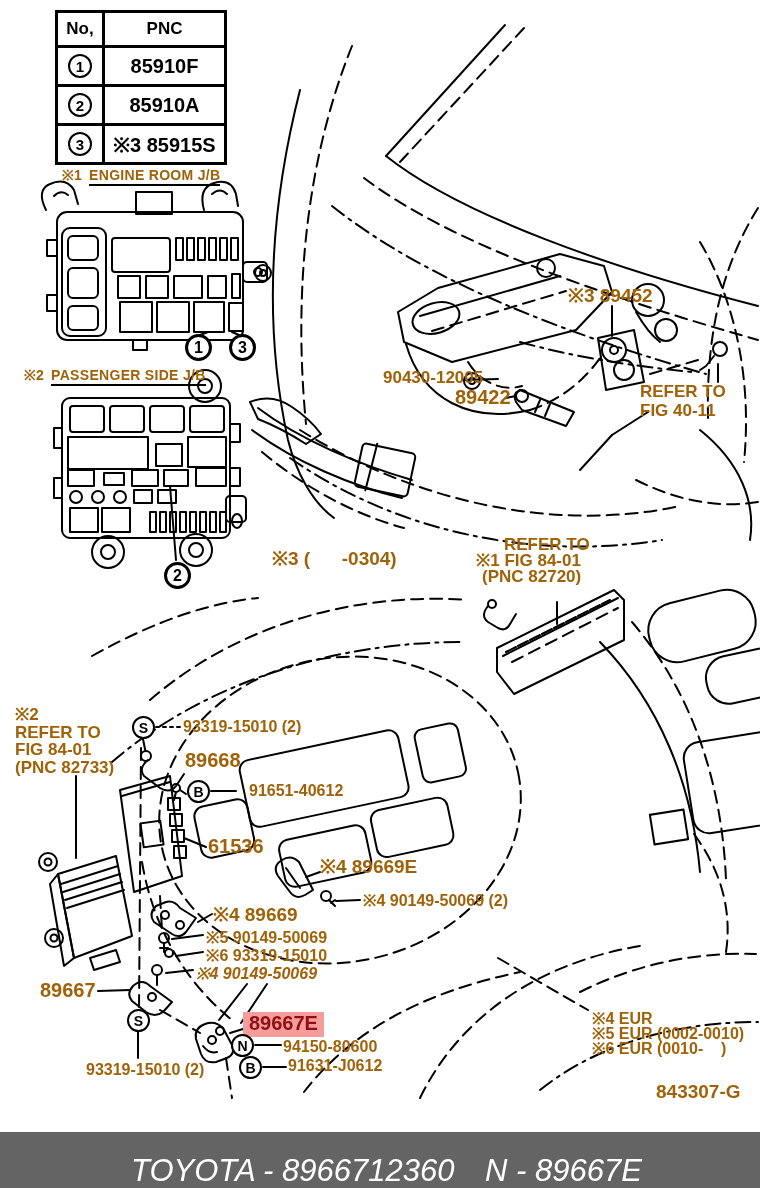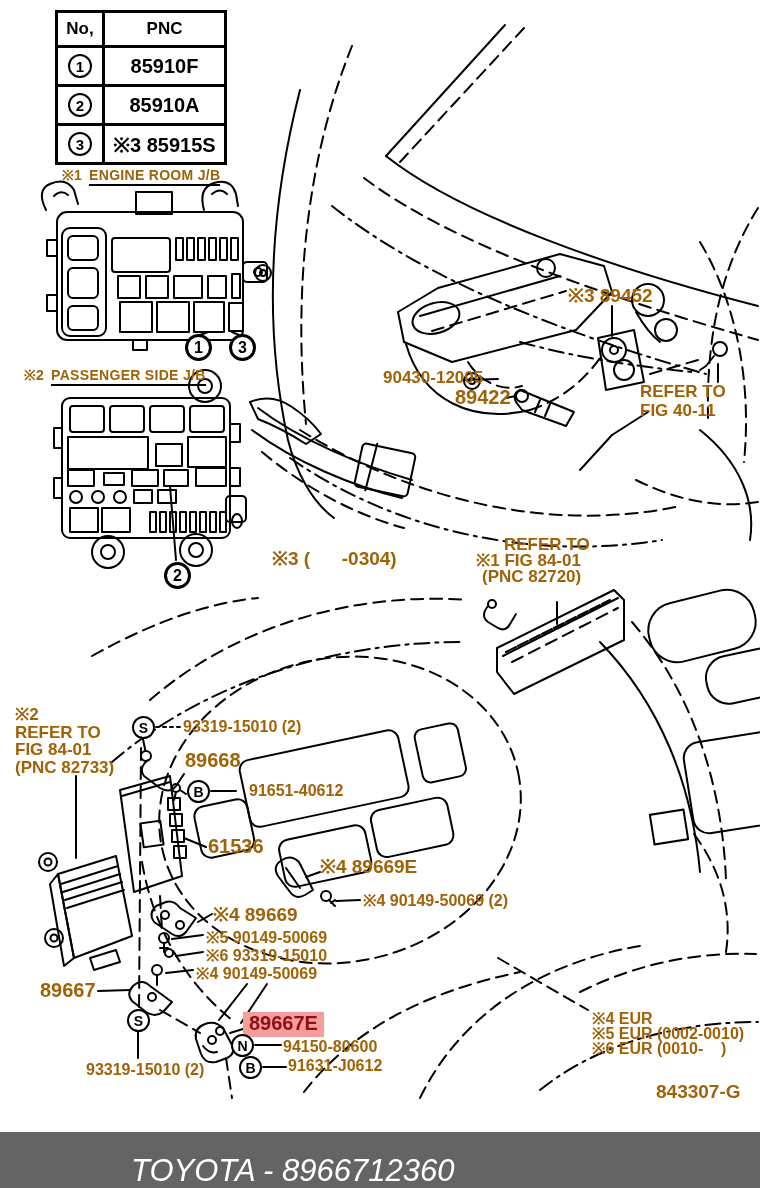--- a/index.html
+++ b/index.html
@@ -337,34 +337,35 @@
 
   <div class="lbl" style="left:183px;top:718px;">93319-15010 (2)</div>
   <div class="lbl s20" style="left:185px;top:750px;">89668</div>
   <div class="lbl" style="left:249px;top:782px;">91651-40612</div>
   <div class="lbl s20" style="left:208px;top:836px;">61536</div>
   <div class="lbl s19" style="left:320px;top:857px;">※4 89669E</div>
   <div class="lbl" style="left:363px;top:892px;">※4 90149-50069 (2)</div>
   <div class="lbl s19" style="left:213px;top:905px;">※4 89669</div>
   <div class="lbl" style="left:206px;top:929px;">※5 90149-50069</div>
   <div class="lbl" style="left:206px;top:947px;">※6 93319-15010</div>
-  <div class="lbl" style="left:196px;top:965px;">※4 90149-50069</div>
+  <div class="lbl" style="left:196px;top:965px;font-style:italic;">※4 90149-50069</div>
   <div class="lbl s20" style="left:40px;top:980px;">89667</div>
   <div class="lbl s20 hl" style="left:243px;top:1012px;background:#F59C9C;color:#8F1010;">89667E</div>
   <div class="lbl" style="left:283px;top:1038px;">94150-80600</div>
   <div class="lbl" style="left:288px;top:1057px;">91631-J0612</div>
   <div class="lbl" style="left:86px;top:1061px;">93319-15010 (2)</div>
   <div class="lbl s19" style="left:656px;top:1082px;">843307-G</div>
 
   <div class="callout co-num" style="left:185px;top:334px;">1</div>
   <div class="callout co-num" style="left:229px;top:334px;">3</div>
   <div class="callout co-num" style="left:164px;top:562px;">2</div>
   <div class="callout co-let" style="left:132px;top:716px;">S</div>
   <div class="callout co-let" style="left:187px;top:780px;">B</div>
   <div class="callout co-let" style="left:127px;top:1009px;">S</div>
   <div class="callout co-let" style="left:231px;top:1034px;">N</div>
   <div class="callout co-let" style="left:239px;top:1056px;">B</div>
 
   <div class="footer-bar" style="background:#646464;">
     <span class="f-left">TOYOTA - 8966712360</span>
+    <span class="f-right">N - 89667E</span>
   </div>
 
 </div>
 
 </body></html>

